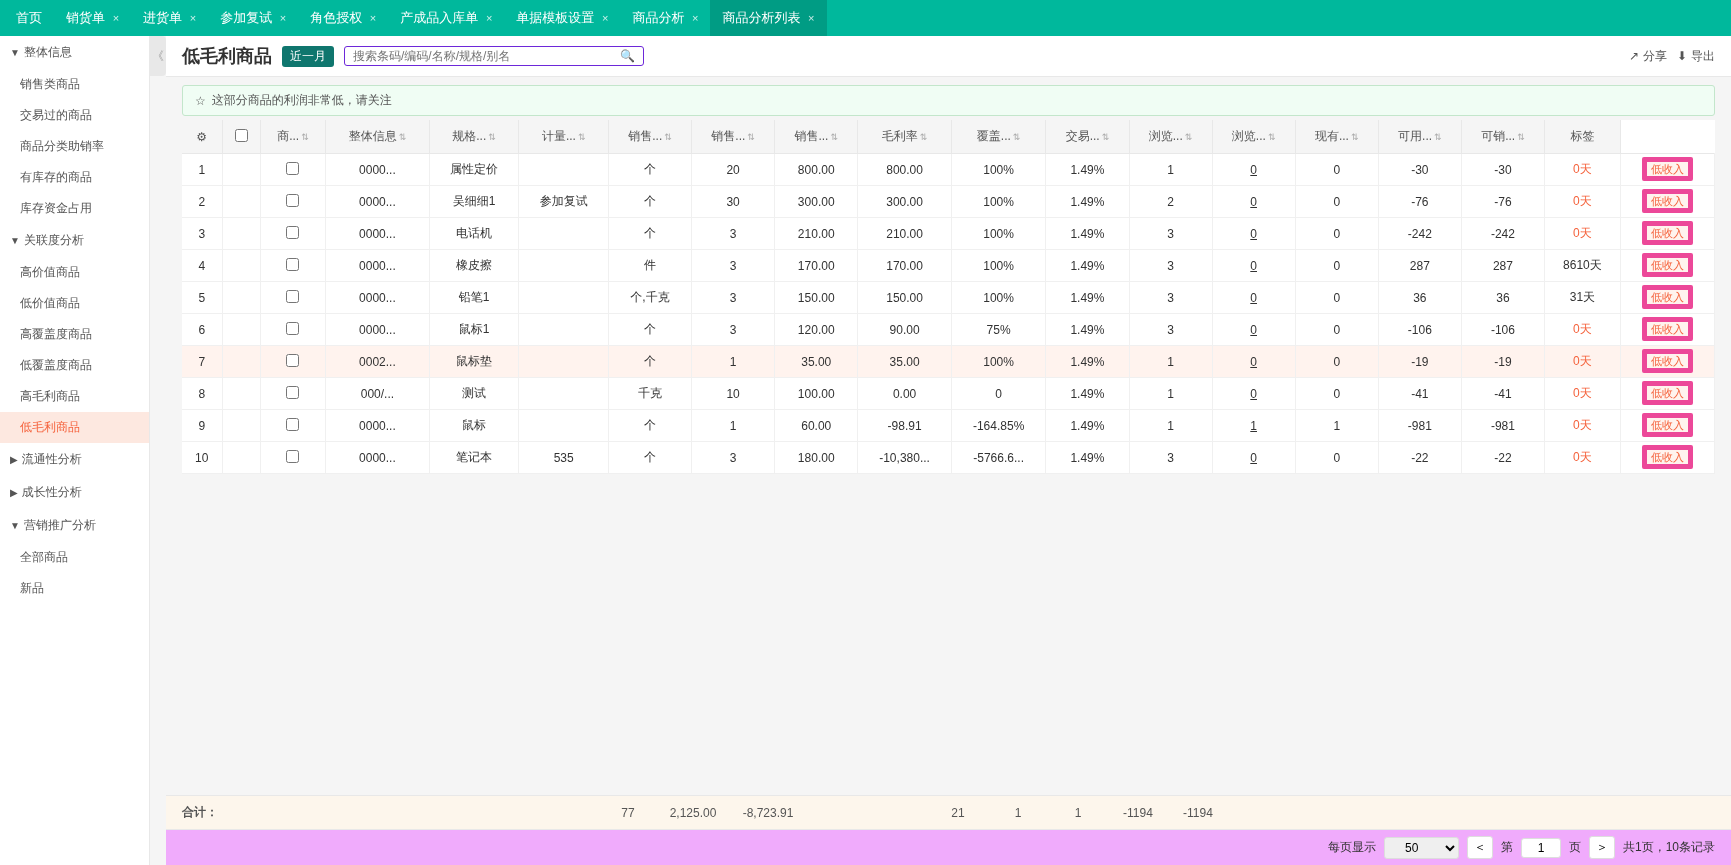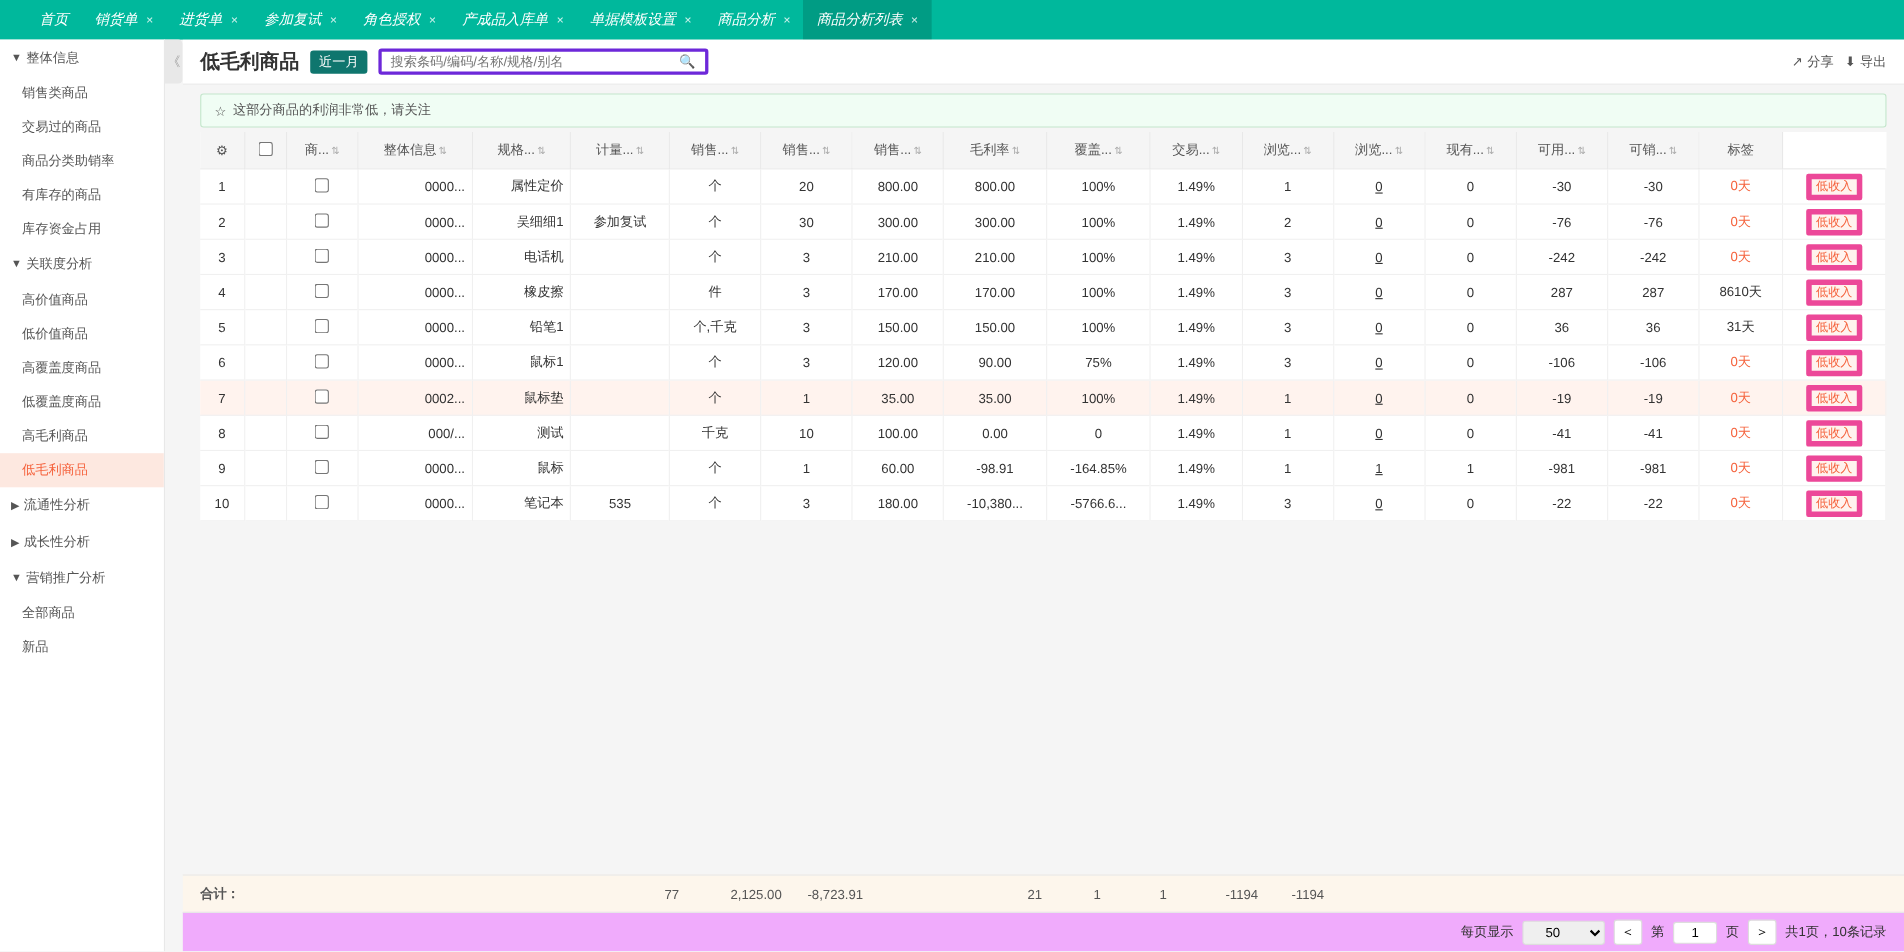--- a/index.html
+++ b/index.html
@@ -4,22 +4,21 @@
   <style>
     * { box-sizing: border-box; margin: 0; padding: 0; }
     body { font-family: 'Microsoft YaHei', Arial, sans-serif; font-size: 12px; background: #f5f5f5; color: #333; }
 
     
     .top-nav {
       background: #00b89c;
       display: flex;
       align-items: center;
       height: 36px;
-      padding: 0 24px;
-      font-style: italic;
+      padding: 0 4px;
     }
     .nav-item {
       color: #fff;
       padding: 0 12px;
       height: 36px;
       line-height: 36px;
       cursor: pointer;
       font-size: 13px;
       white-space: nowrap;
     }
@@ -84,21 +83,21 @@
       color: #fff;
       border: none;
       border-radius: 3px;
       padding: 2px 8px;
       font-size: 12px;
       cursor: pointer;
     }
     .search-box {
       display: flex;
       align-items: center;
-      border: 3px solid #6d28d9;
+      border: 1px solid #6d28d9;
       border-radius: 3px;
       padding: 2px 8px;
       background: #fff;
       flex: 1;
       max-width: 300px;
     }
     .search-box input {
       border: none;
       outline: none;
       font-size: 12px;
@@ -165,21 +164,21 @@
     tbody tr {
       border-bottom: 1px solid #f0f0f0;
     }
     tbody tr.highlighted { background: #fff3ee; }
     tbody td {
       padding: 7px 6px;
       text-align: center;
       border-right: 1px solid #f0f0f0;
       white-space: nowrap;
     }
-    .td-left { text-align: right; }
+    .td-left { text-align: center; }
     .text-orange { color: #f5623c; }
     .underline { text-decoration: underline; }
     .tag-label {
       background: #fff3ee;
       color: #f5623c;
       border: 5px solid #ec4899;
       border-radius: 2px;
       padding: 1px 4px;
       font-size: 11px;
     }
@@ -194,21 +193,21 @@
       font-size: 12px;
       color: #555;
     }
     .footer-total-label { font-weight: bold; margin-right: 20px; }
     .footer-values {
       display: flex;
       gap: 0;
       flex: 1;
     }
     .footer-val {
-      text-align: left;
+      text-align: center;
       padding: 0 6px;
     }
 
     
     .pagination-bar {
       display: flex;
       align-items: center;
       justify-content: flex-end;
       padding: 6px 16px;
       background: #f0abfc;

